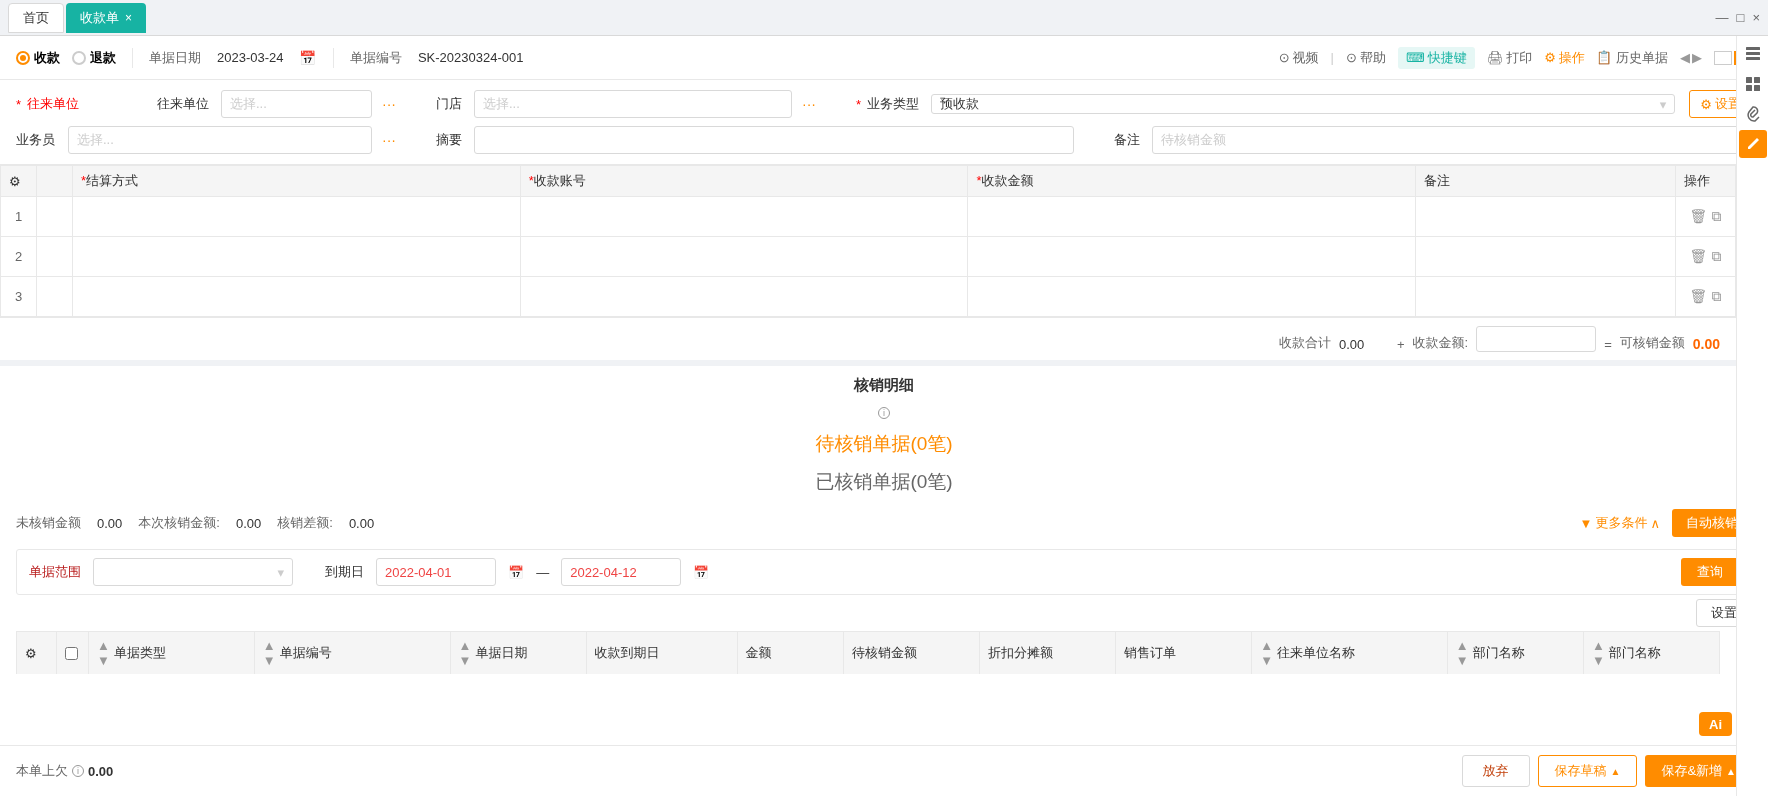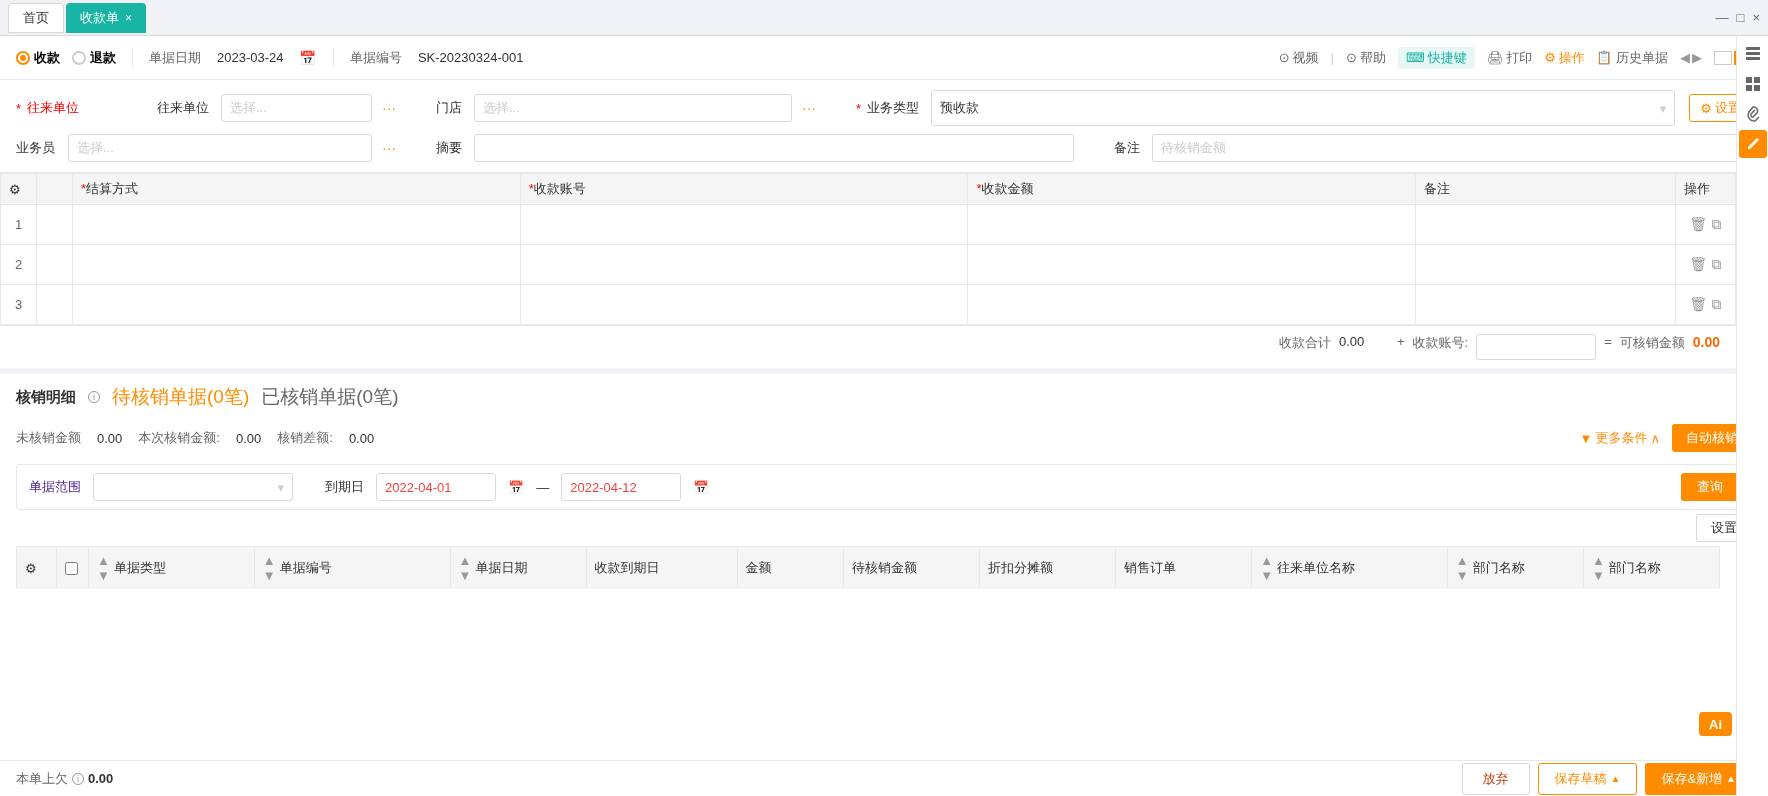--- a/index.html
+++ b/index.html
@@ -49,21 +49,21 @@
     .form-row:last-child { margin-bottom: 0; }
     .form-field { display: flex; align-items: center; gap: 6px; flex: 1; }
     .form-field .label { color: #333; white-space: nowrap; min-width: 60px; }
     .form-field .label.required::before { content: '* '; color: #f00; }
     .input-box {
       flex: 1; height: 28px; border: 1px solid #d9d9d9; border-radius: 3px;
       padding: 0 8px; color: #999; display: flex; align-items: center;
     }
     .more-btn { color: #ff8c00; cursor: pointer; margin-left: 4px; font-size: 14px; }
     .select-box {
-      flex: 1; height: 36px; border: 1px solid #d9d9d9; border-radius: 3px;
+      flex: 1; height: 20px; border: 1px solid #d9d9d9; border-radius: 3px;
       padding: 0 8px; color: #333; display: flex; align-items: center; justify-content: space-between;
     }
     .setting-btn {
       background: #fff; border: 1px solid #ff8c00; color: #ff8c00; padding: 4px 10px;
       border-radius: 3px; cursor: pointer; margin-left: 8px; display: flex; align-items: center; gap: 3px;
     }
 
     
     .table-section { flex: 0 0 auto; }
     .data-table { width: 100%; border-collapse: collapse; }
@@ -75,33 +75,33 @@
       border: 1px solid #e8e8e8; padding: 6px 8px; height: 40px;
     }
     .table-header-settings { width: 36px; text-align: center; }
     .table-ops { width: 60px; text-align: center; }
     .row-num { width: 36px; text-align: center; color: #666; }
     .action-icons { display: flex; gap: 4px; justify-content: center; }
     .action-icon { cursor: pointer; color: #999; font-size: 14px; }
 
     
     .table-footer {
-      display: flex; align-items: flex-start; justify-content: flex-end;
+      display: flex; align-items: flex-end; justify-content: flex-end;
       padding: 8px 16px; gap: 8px; background: #fff; border-top: 1px solid #e8e8e8;
     }
     .footer-label { color: #666; }
     .footer-value { color: #333; min-width: 50px; }
     .footer-input {
       width: 120px; height: 26px; border: 1px solid #d9d9d9; border-radius: 3px; padding: 0 6px;
     }
     .footer-total { color: #f60; font-weight: bold; font-size: 14px; }
 
     
     .verify-section { background: #fff; border-top: 6px solid #f0f2f5; padding: 10px 16px 0; }
-    .verify-header { display: flex; align-items: center; gap: 12px; margin-bottom: 8px; }
+    .verify-header { display: flex; align-items: center; gap: 12px; margin-bottom: 8px; flex-direction: column; }
     .section-title { font-size: 15px; font-weight: bold; color: #333; }
     .verify-tab { color: #ff8c00; cursor: pointer; font-size: 19px; }
     .verify-tab.inactive { color: #666; }
     .verify-stats { display: flex; align-items: center; gap: 16px; padding: 6px 0; margin-bottom: 6px; }
     .stat-item { color: #666; }
     .stat-value { color: #333; }
     .verify-toolbar-right { margin-left: auto; display: flex; gap: 8px; align-items: center; }
     .filter-btn { color: #ff8c00; cursor: pointer; display: flex; align-items: center; gap: 3px; }
     .auto-btn {
       background: #ff8c00; color: #fff; border: none; padding: 5px 14px;
@@ -132,21 +132,21 @@
     }
     .bth-cell {
       padding: 6px 8px; border-right: 1px solid #e8e8e8; color: #333;
       white-space: nowrap; display: flex; align-items: center; gap: 4px;
     }
     .bth-cell:last-child { border-right: none; }
     .sort-arrows { display: flex; flex-direction: column; font-size: 8px; color: #999; }
 
     
     .bottom-bar {
-      position: fixed; bottom: 0; left: 0; right: 0; height: 36px;
+      position: fixed; bottom: 0; left: 0; right: 0; height: 51px;
       background: #fff; border-top: 1px solid #e8e8e8;
       display: flex; align-items: center; padding: 0 16px;
     }
     .bottom-info { color: #666; display: flex; align-items: center; gap: 4px; }
     .bottom-actions { margin-left: auto; display: flex; gap: 8px; }
     .btn-abandon {
       background: #fff; border: 1px solid #d9d9d9; color: #c2410c; padding: 6px 20px;
       border-radius: 3px; cursor: pointer;
     }
     .btn-save-draft {
@@ -375,21 +375,21 @@
           </td>
         </tr>
       </tbody>
     </table>
   </div>
 
   <div class="table-footer" style="margin-right:32px;">
     <span class="footer-label">收款合计</span>
     <span class="footer-value">0.00</span>
     <span class="footer-label">+</span>
-    <span class="footer-label">收款账号:</span>
+    <span class="footer-label">收款金额:</span>
     <input class="footer-input" type="text" value="" style="">
     <span class="footer-label">=</span>
     <span class="footer-label">可核销金额</span>
     <span class="footer-total">0.00</span>
   </div>
 
   <div class="verify-section">
     <div class="verify-header">
       <span class="section-title">核销明细</span>
       <span class="info-icon">i</span>
@@ -408,21 +408,21 @@
         <span class="filter-btn">
           <span>▼</span>
           <span>更多条件</span>
           <span>∧</span>
         </span>
         <button class="auto-btn">自动核销</button>
       </div>
     </div>
 
     <div style="display:flex;align-items:center;gap:12px;padding:6px 0;border:1px solid #e8e8e8;border-radius:3px;padding:8px 12px;margin-bottom:4px;background:#fff;">
-      <span style="color:#4c1d95;white-space:nowrap;">单据范围</span>
+      <span style="color:#b91c1c;white-space:nowrap;">单据范围</span>
       <div class="range-select" style="min-width:200px;">
         <span></span>
         <span style="color:#ccc;">▾</span>
       </div>
       <span style="color:#333;white-space:nowrap;margin-left:20px;">到期日</span>
       <input class="date-input" type="text" value="2022-04-01" style="">
       <span class="date-icon">📅</span>
       <span style="color:#333;">—</span>
       <input class="date-input" type="text" value="2022-04-12" style="">
       <span class="date-icon">📅</span>

